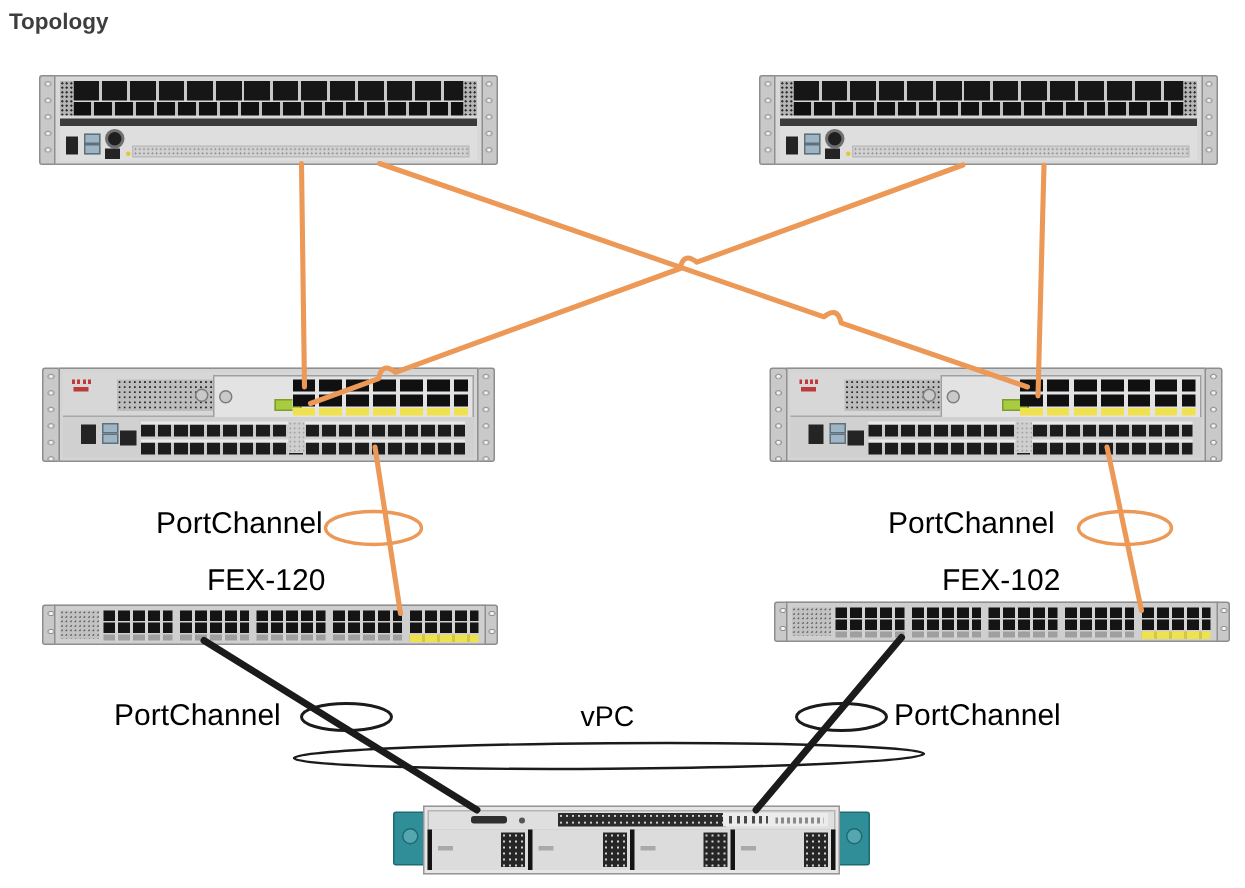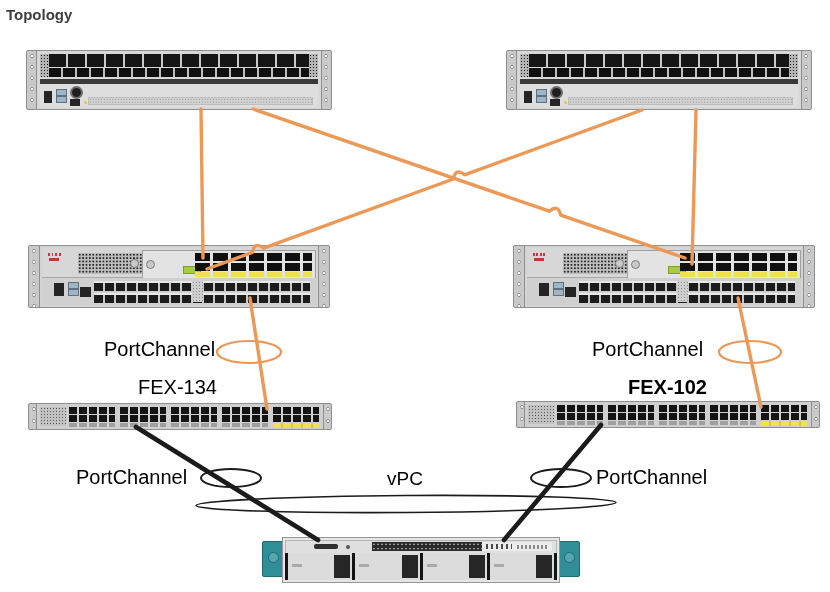--- a/index.html
+++ b/index.html
@@ -332,19 +332,19 @@
 
     <g stroke="#1B1B1B" fill="none">
       <ellipse cx="231" cy="478" rx="30" ry="9" stroke-width="2"></ellipse>
       <ellipse cx="561" cy="478" rx="30" ry="9" stroke-width="2"></ellipse>
       <ellipse cx="406" cy="504" rx="210" ry="8.5" stroke-width="1.6" transform="rotate(-0.4 406 504)"></ellipse>
     </g>
   </svg>
 
   <div class="lbltext" style="left:104px;top:338px;">PortChannel</div>
   <div class="lbltext" style="left:592px;top:338px;">PortChannel</div>
-  <div class="lbltext" style="left:138px;top:376px;">FEX-134</div>
-  <div class="lbltext" style="left:628px;top:376px;font-weight:bold;">FEX-102</div>
+  <div class="lbltext" style="left:138px;top:376px;">FEX-120</div>
+  <div class="lbltext" style="left:628px;top:376px;">FEX-102</div>
   <div class="lbltext" style="left:76px;top:466px;">PortChannel</div>
   <div class="lbltext" style="left:596px;top:466px;">PortChannel</div>
   <div class="lbltext" style="left:387px;top:468px;font-size:19px;">vPC</div>
 
 </div>
 
 </body></html>

